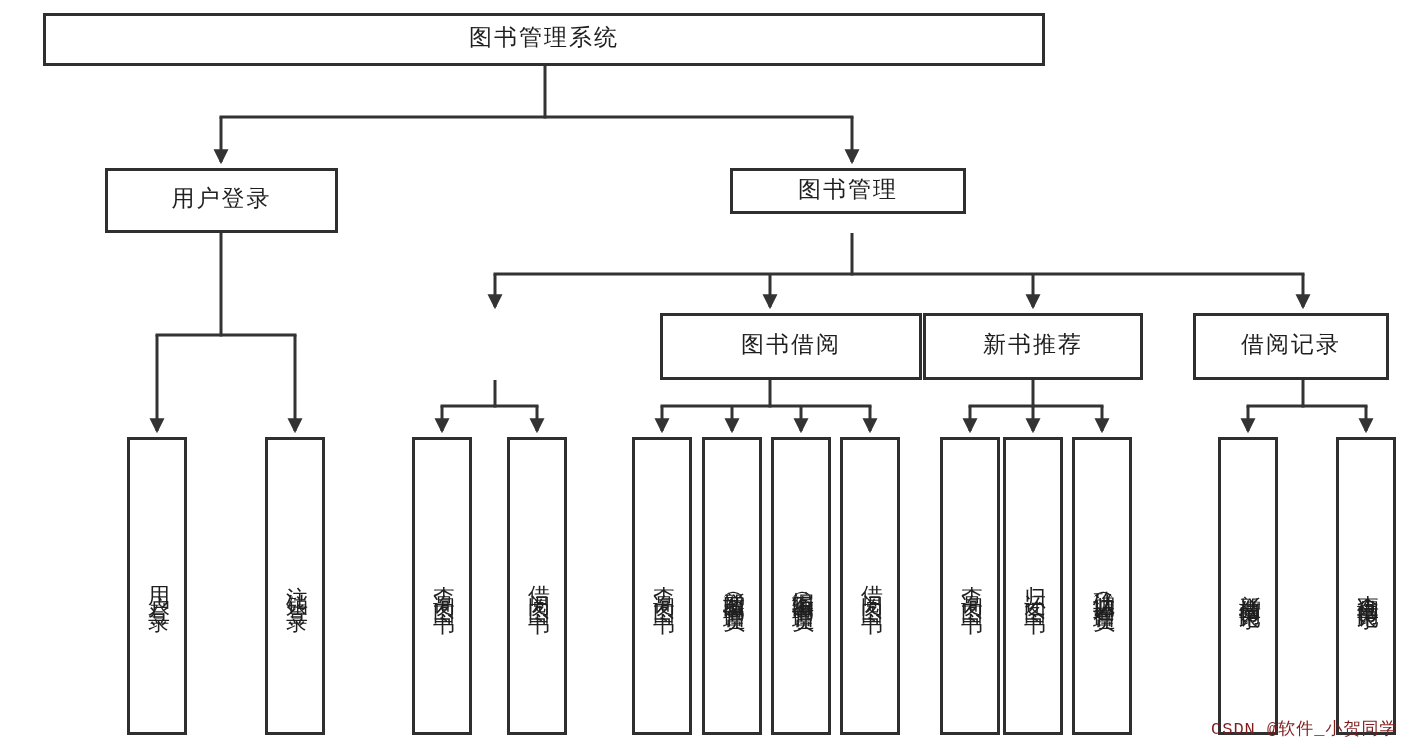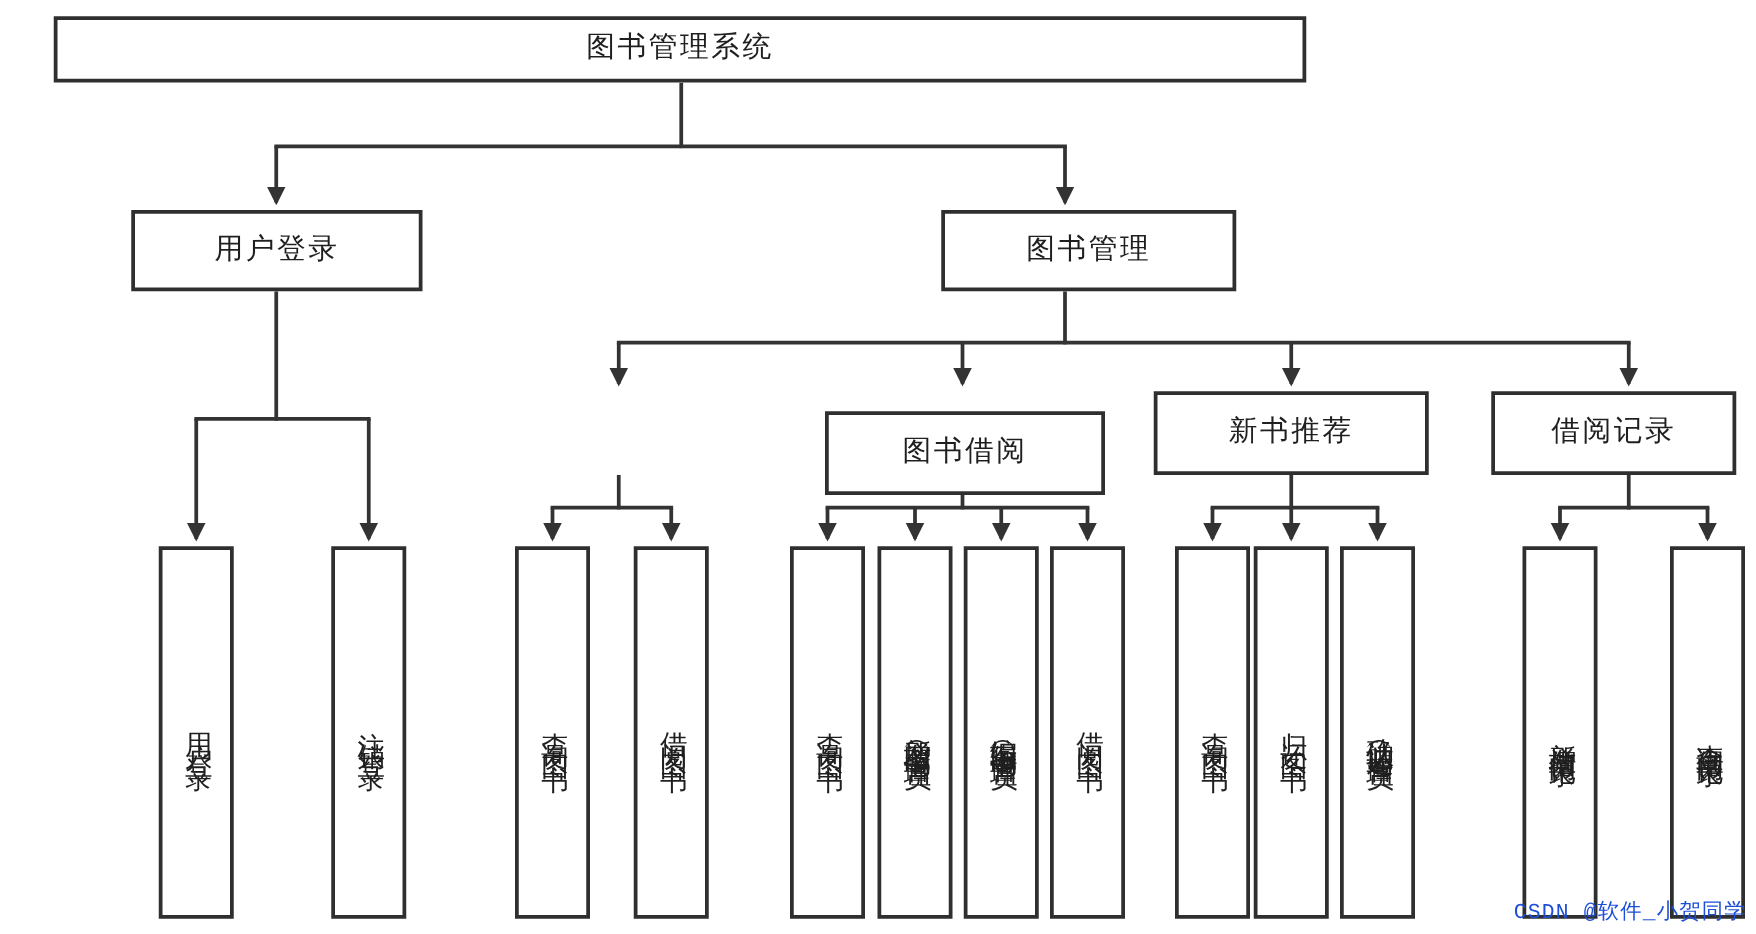--- a/index.html
+++ b/index.html
@@ -48,21 +48,21 @@
     white-space: normal;
   }
   .leaf.long {
     letter-spacing: 3px;
   }
   .watermark {
     position: absolute;
     left: 1188px;
     top: 717px;
     font-size: 17px;
-    color: #1d4ed8;
+    color: #7f1d1d;
     letter-spacing: 1px;
     z-index: 5;
     white-space: nowrap;
   }
 </style>
 </head>
 <body>
 
 <div class="canvas">
 
@@ -110,23 +110,23 @@
 
     <line x1="1280" y1="380" x2="1280" y2="407.5"></line>
     <line x1="1223.5" y1="406" x2="1344.5" y2="406"></line>
     <line x1="1225" y1="406" x2="1225" y2="431" marker-end="url(#arrow)"></line>
     <line x1="1343" y1="406" x2="1343" y2="431" marker-end="url(#arrow)"></line>
   </svg>
 
   <div class="node" style="left:20px;top:13px;width:1002px;height:53px">图书管理系统</div>
 
   <div class="node" style="left:82px;top:168px;width:233px;height:65px">用户登录</div>
-  <div class="node" style="left:730px;top:168px;width:236px;height:65px">图书管理</div>
+  <div class="node" style="left:707px;top:168px;width:236px;height:46px">图书管理</div>
 
-  <div class="node" style="left:637px;top:329px;width:224px;height:67px">图书借阅</div>
+  <div class="node" style="left:637px;top:313px;width:262px;height:67px">图书借阅</div>
   <div class="node" style="left:900px;top:313px;width:220px;height:67px">新书推荐</div>
   <div class="node" style="left:1170px;top:313px;width:196px;height:67px">借阅记录</div>
 
   <div class="node leaf" style="left:104px;top:437px;width:60px;height:298px">用户登录</div>
   <div class="node leaf" style="left:242px;top:437px;width:60px;height:298px">注销登录</div>
 
   <div class="node leaf" style="left:389px;top:437px;width:60px;height:298px">查询图书</div>
   <div class="node leaf" style="left:484px;top:437px;width:60px;height:298px">借阅图书</div>
 
   <div class="node leaf" style="left:609px;top:437px;width:60px;height:298px">查询图书</div>

